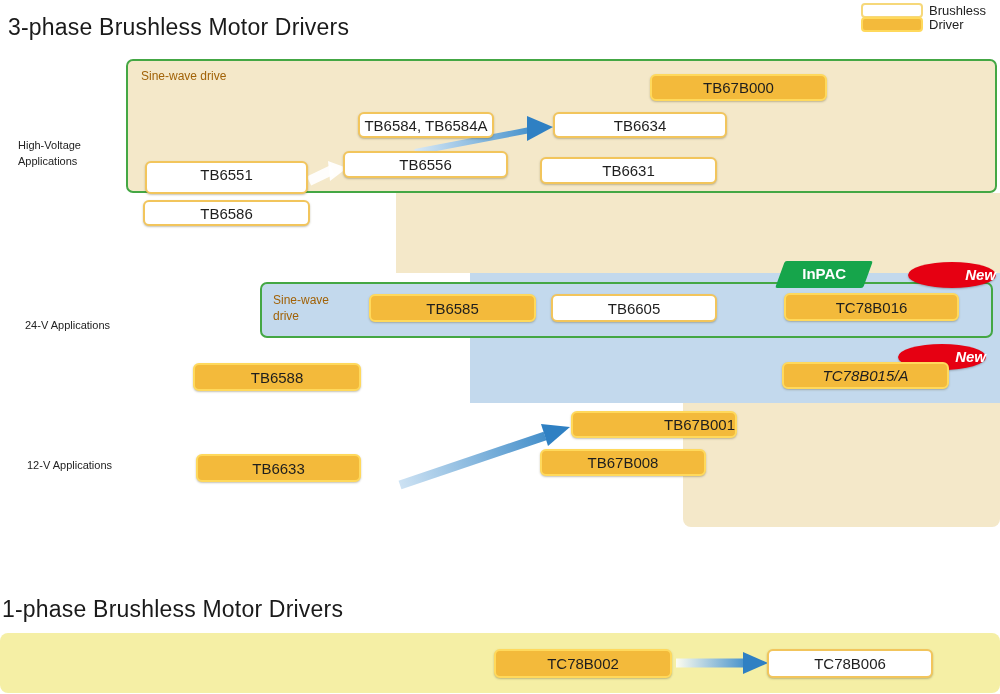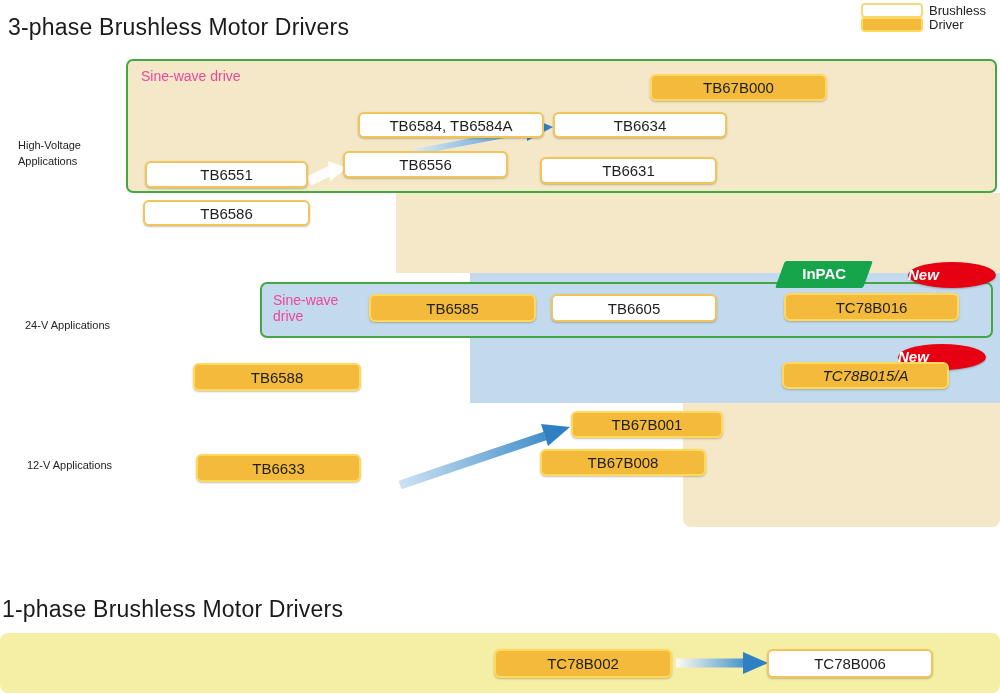--- a/index.html
+++ b/index.html
@@ -12,34 +12,34 @@
   .bg-tan{background:#f4e8c9;}
   .bg-blue{background:#c3d9ed;}
   .groupbox{border:2px solid #44a744;border-radius:7px;box-sizing:border-box;}
   .part{
     box-sizing:border-box;border-radius:6px;text-align:center;font-size:15px;
     white-space:nowrap;box-shadow:0 1px 2px rgba(90,80,40,.35);
   }
   .part.ctrl{background:#ffffff;border:2px solid #f2c55c;}
   .part.drv{background:#f3ba3b;border:2px solid #ffd95c;}
   .seclabel{font-size:11px;color:#222;line-height:16px;white-space:nowrap;}
-  .grouplabel{font-size:14px;color:#ec4899;line-height:16px;}
+  .grouplabel{font-size:12px;color:#a16207;line-height:16px;}
   .legend-row{display:flex;align-items:center;gap:6px;}
   .legend-swatch{width:62px;height:15px;border-radius:4px;box-sizing:border-box;}
   .legend-swatch.ctrl{background:#fff;border:2px solid #f6d87a;}
   .legend-swatch.drv{background:#f3ba3b;border:2px solid #ffd95c;}
   .legend-label{font-size:13px;color:#222;}
   .badge-inpac{
     background:#16a54b;color:#fff;font-size:15px;font-weight:bold;
     transform:skewX(-20deg);border-radius:2px;text-align:center;line-height:26px;
   }
   .badge-inpac>span{display:block;transform:skewX(20deg);}
   .badge-new{
     background:#e60012;color:#fff;font-size:15px;font-weight:bold;font-style:italic;
-    border-radius:50%/50%;text-align:left;line-height:26px;box-shadow:0 1px 2px rgba(0,0,0,.25);
+    border-radius:50%/50%;text-align:right;line-height:26px;box-shadow:0 1px 2px rgba(0,0,0,.25);
   }
   .band{background:#f5efa5;border-radius:8px;}
   svg{position:absolute;left:0;top:0;pointer-events:none;}
 </style>
 </head>
 <body>
 
 <div id="stage">
 
   <div class="abs bg-tan" style="left:396px;top:193px;width:604px;height:80px;"></div>
@@ -103,38 +103,38 @@
       <polygon points="570,427 548,446 541,424" fill="#2f80c3"></polygon>
     </g>
 
     <g>
       <line x1="676" y1="663" x2="745" y2="663" stroke="url(#g3)" stroke-width="9"></line>
       <polygon points="743,652 768,663 743,674" fill="#2f80c3"></polygon>
     </g>
   </svg>
 
   <div class="abs part drv" style="left:650px;top:74px;width:177px;height:27px;line-height:24px;">TB67B000</div>
-  <div class="abs part ctrl" style="left:358px;top:112px;width:186px;height:26px;line-height:23px;">TB6584, TB6584A</div>
+  <div class="abs part ctrl" style="left:358px;top:112px;width:136px;height:26px;line-height:23px;">TB6584, TB6584A</div>
   <div class="abs part ctrl" style="left:553px;top:112px;width:174px;height:26px;line-height:23px;">TB6634</div>
   <div class="abs part ctrl" style="left:343px;top:151px;width:165px;height:27px;line-height:24px;">TB6556</div>
   <div class="abs part ctrl" style="left:540px;top:151px;width:177px;height:27px;line-height:24px;margin-top:6px;">TB6631</div>
-  <div class="abs part ctrl" style="left:145px;top:161px;width:163px;height:27px;line-height:24px;">TB6551</div>
+  <div class="abs part ctrl" style="left:145px;top:161px;width:163px;height:33px;line-height:24px;">TB6551</div>
   <div class="abs part ctrl" style="left:143px;top:200px;width:167px;height:26px;line-height:23px;">TB6586</div>
 
   <div class="abs part drv" style="left:369px;top:294px;width:167px;height:28px;line-height:25px;">TB6585</div>
   <div class="abs part ctrl" style="left:551px;top:294px;width:166px;height:28px;line-height:25px;">TB6605</div>
   <div class="abs part drv" style="left:784px;top:293px;width:175px;height:28px;line-height:25px;">TC78B016</div>
   <div class="abs badge-inpac" style="left:780px;top:261px;width:88px;height:27px;">
     <span>InPAC</span>
   </div>
   <div class="abs badge-new" style="left:908px;top:262px;width:88px;height:26px;">New</div>
   <div class="abs part drv" style="left:193px;top:347px;width:168px;height:28px;line-height:25px;margin-top:16px;">TB6588</div>
   <div class="abs badge-new" style="left:898px;top:344px;width:88px;height:26px;">New</div>
   <div class="abs part drv" style="left:782px;top:362px;width:167px;height:27px;line-height:24px;font-style:italic;">TC78B015/A</div>
 
   <div class="abs part drv" style="left:196px;top:454px;width:165px;height:28px;line-height:25px;">TB6633</div>
-  <div class="abs part drv" style="left:571px;top:411px;width:152px;height:27px;line-height:24px;">TB67B001</div>
+  <div class="abs part drv" style="left:571px;top:411px;width:166px;height:27px;line-height:24px;text-align:right;">TB67B001</div>
   <div class="abs part drv" style="left:540px;top:449px;width:166px;height:27px;line-height:24px;">TB67B008</div>
 
   <div class="abs part drv" style="left:494px;top:649px;width:178px;height:29px;line-height:26px;">TC78B002</div>
   <div class="abs part ctrl" style="left:767px;top:649px;width:166px;height:29px;line-height:26px;">TC78B006</div>
 
 </div>
 
 </body></html>

